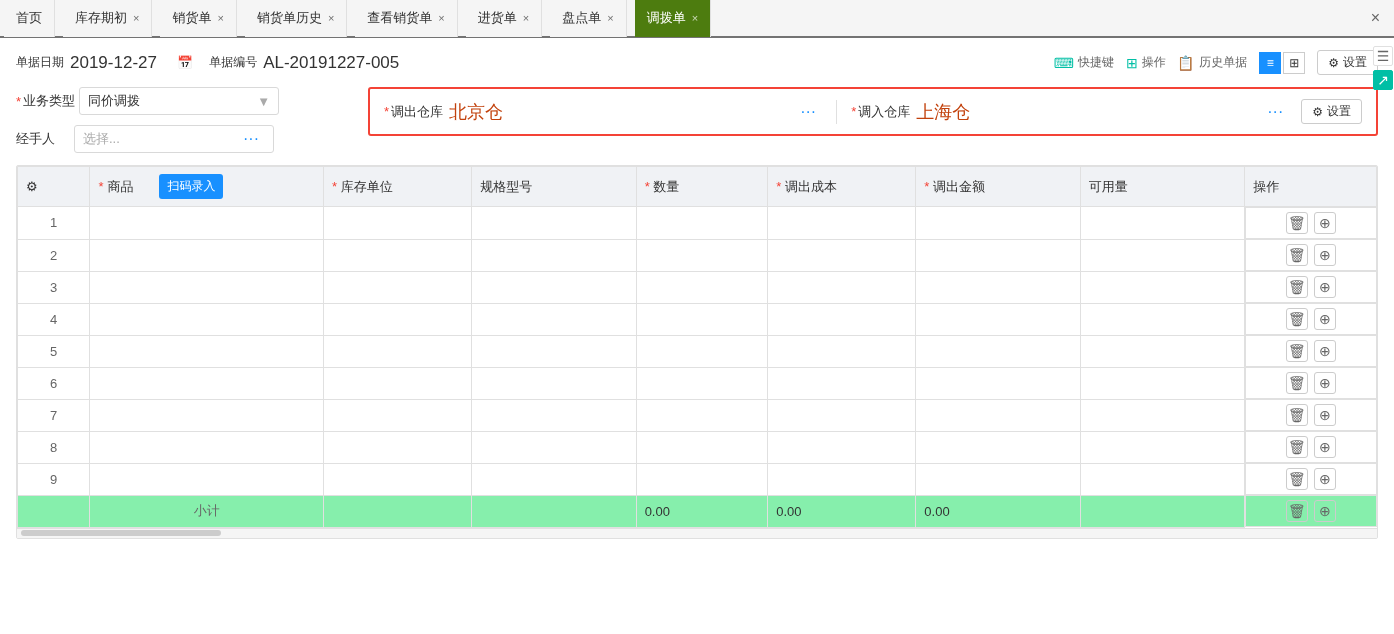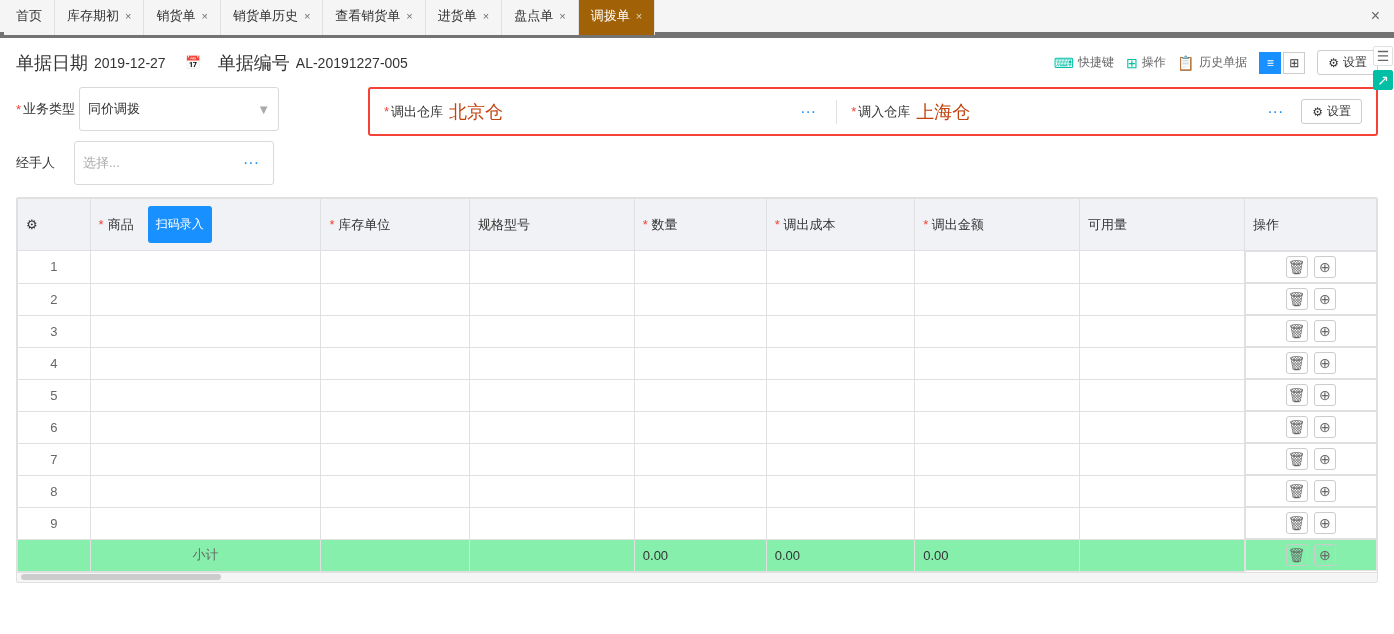--- a/index.html
+++ b/index.html
@@ -2,39 +2,40 @@
 <html><head>
   <meta charset="utf-8">
   <style>
     * { box-sizing: border-box; margin: 0; padding: 0; }
     body { font-family: 'Microsoft YaHei', '微软雅黑', Arial, sans-serif; font-size: 13px; color: #333; background: #fff; overflow: hidden; }
 
     
     .tab-bar {
       display: flex;
       align-items: center;
-      border-bottom: 6px solid #737373;
+      border-bottom: 2px solid #737373;
       background: #f5f5f5;
       height: 38px;
       padding: 0 4px;
+      gap: 8px;
     }
     .tab-item {
       display: flex;
       align-items: center;
       padding: 0 12px;
       height: 38px;
       font-size: 13px;
       cursor: pointer;
       color: #333;
       border-right: 1px solid #e0e0e0;
       background: #f5f5f5;
       white-space: nowrap;
     }
     .tab-item.active {
-      background: #a16207;
+      background: #4d7c0f;
       color: #fff;
     }
     .tab-item .close-icon {
       margin-left: 6px;
       font-size: 11px;
       opacity: 0.7;
     }
     .tab-bar-close {
       margin-left: auto;
       padding: 0 10px;
@@ -52,26 +53,26 @@
     }
 
     
     .header-row {
       display: flex;
       align-items: center;
       margin-bottom: 12px;
     }
     .field-label {
       color: #333;
-      font-size: 18px;
+      font-size: 12px;
       margin-right: 6px;
     }
     .field-value {
       color: #333;
-      font-size: 14px;
+      font-size: 17px;
       margin-right: 20px;
     }
     .calendar-icon {
       color: #00bfa5;
       margin-right: 16px;
       cursor: pointer;
     }
     .header-right {
       margin-left: auto;
       display: flex;
@@ -158,21 +159,21 @@
       margin-right: 4px;
       white-space: nowrap;
     }
     .form-field-input {
       border: 1px solid #d9d9d9;
       border-radius: 3px;
       padding: 4px 8px;
       font-size: 13px;
       color: #333;
       width: 200px;
-      height: 44px;
+      height: 28px;
       display: flex;
       align-items: center;
       justify-content: space-between;
       cursor: pointer;
     }
     .form-field-input .arrow {
       color: #aaa;
     }
     .dots-btn {
       color: #1890ff;
@@ -257,24 +258,24 @@
     .col-cost { width: 90px; }
     .col-amount { width: 100px; }
     .col-avail { width: 100px; }
     .col-ops { width: 80px; text-align: center; }
 
     .scan-btn {
       background: #1890ff;
       color: #fff;
       border: none;
       border-radius: 3px;
-      padding: 10px 8px;
+      padding: 4px 8px;
       font-size: 12px;
       cursor: pointer;
-      margin-left: 10px;
+      margin-left: 22px;
     }
     .th-inner {
       display: flex;
       align-items: center;
       gap: 4px;
     }
     .ops-cell {
       display: flex;
       align-items: center;
       justify-content: center;

